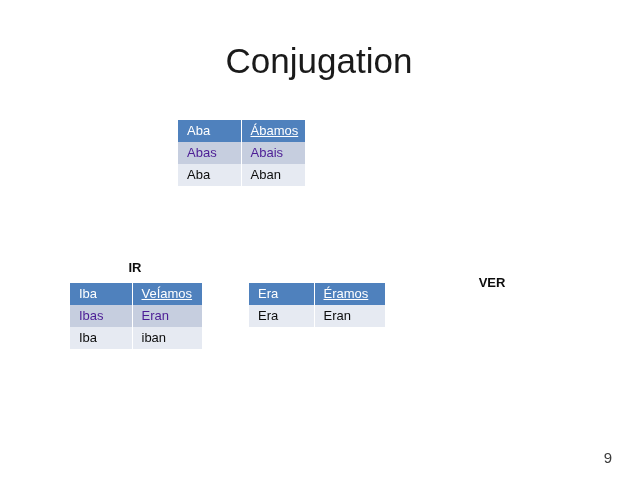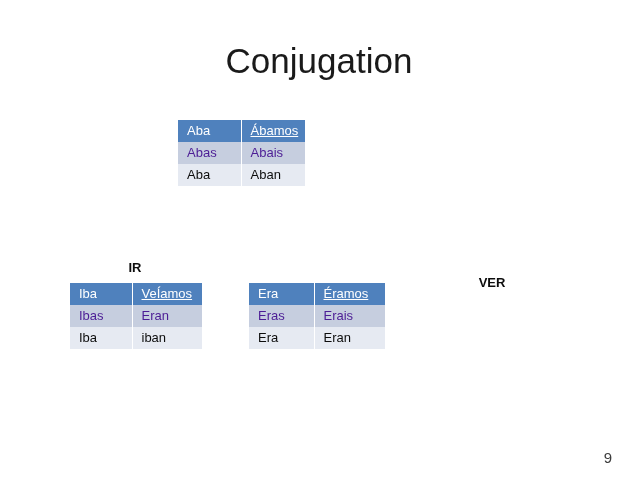--- a/index.html
+++ b/index.html
@@ -181,24 +181,20 @@
   <table class="conj-table" id="table-ser">
     <colgroup>
         <col class="c1">
         <col class="c2">
       </colgroup>
     <tbody>
       <tr class="r-head">
         <td>Era</td>
         <td>Éramos</td>
       </tr>
-      <tr class="r-band">
-        <td>Eras</td>
-        <td>Erais</td>
-      </tr>
       <tr class="r-plain">
         <td>Era</td>
         <td>Eran</td>
       </tr>
     </tbody>
   </table>
 
 
   <div class="page-number">9</div>
 

